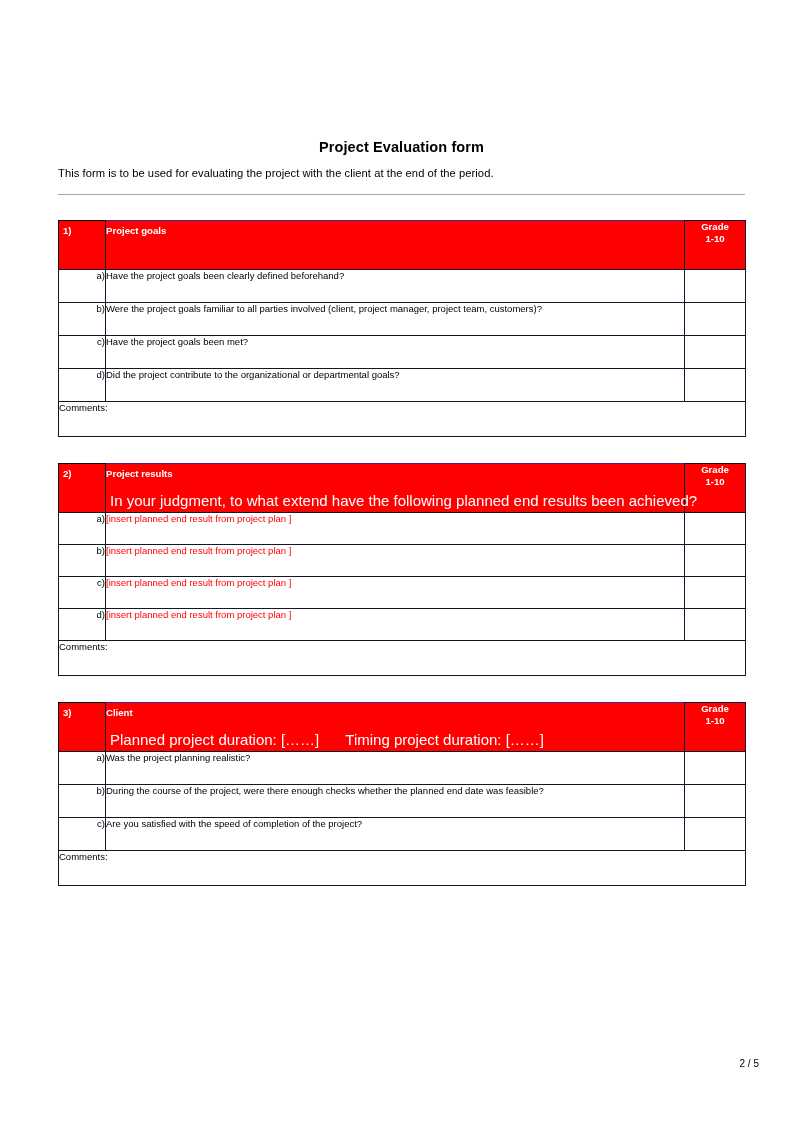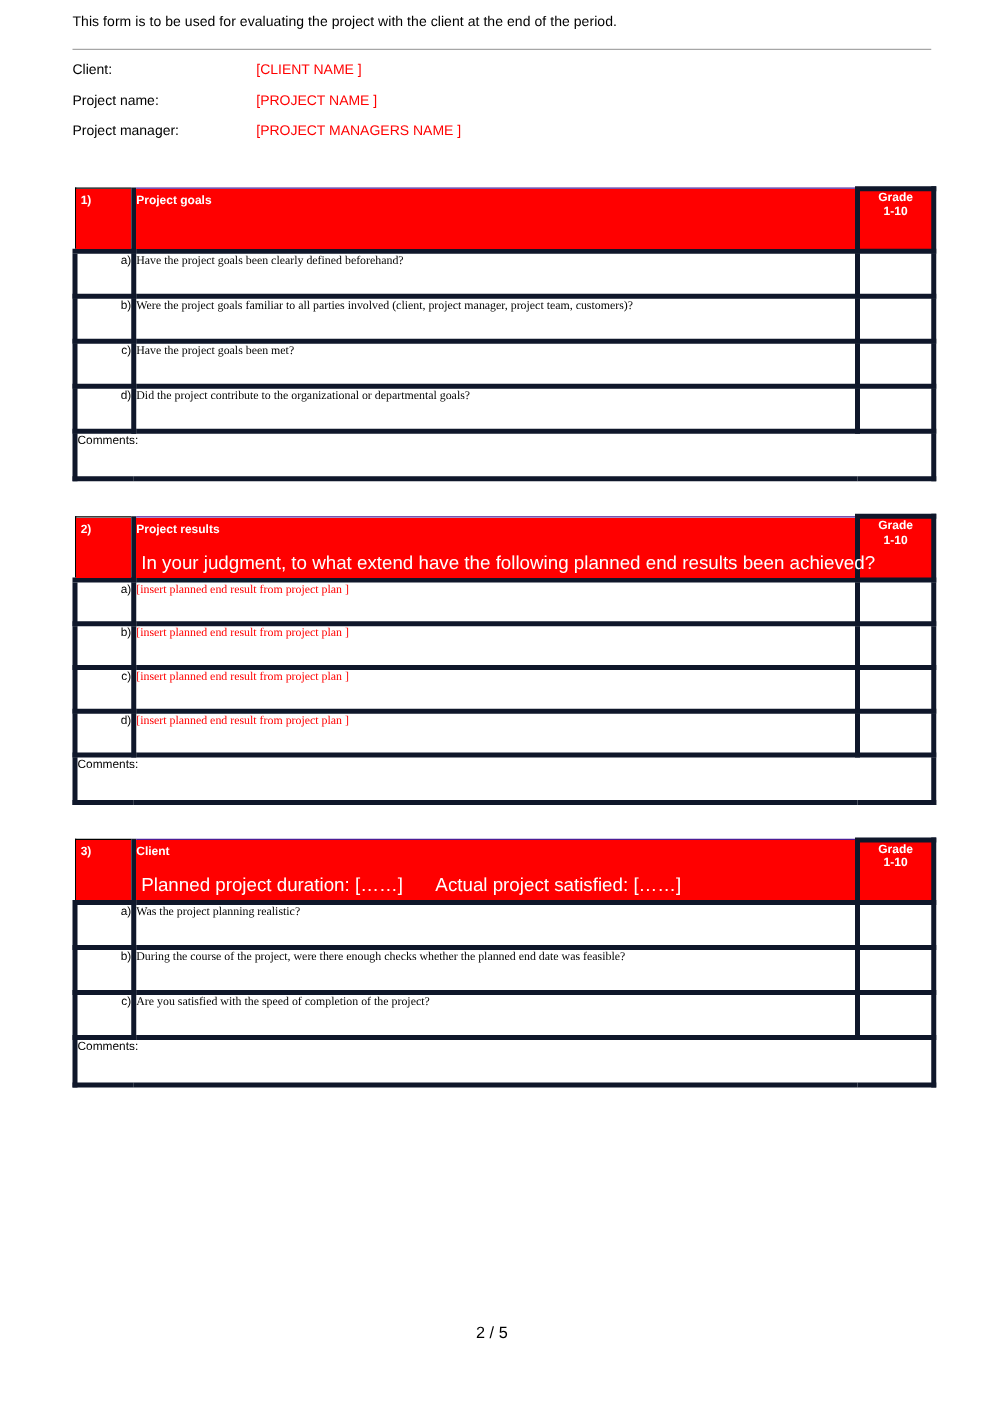--- a/index.html
+++ b/index.html
@@ -66,21 +66,21 @@
   }
 
   
   table.form {
     width: 687px;
     border-collapse: collapse;
     table-layout: fixed;
     font-size: 9.5px;
   }
   table.form td {
-    border: 4px solid #0f172a;
+    border: 1px solid #0f172a;
     vertical-align: top;
     padding: 0;
   }
   .sec1 { margin-top: 25px; }
   .sec2 { margin-top: 26px; }
   .sec3 { margin-top: 26px; }
 
   col.c-idx   { width: 47px; }
   col.c-body  { width: 579px; }
   col.c-grade { width: 61px; }
@@ -131,71 +131,57 @@
     text-align: right;
     padding: 5px 5px 0 0;
     font-size: 9.5px;
     border-right: none;
   }
   td.q-text {
     padding: 5px 4px 0 4px;
     font-size: 9.5px;
     border-left: none;
     line-height: 12px;
-    font-family: Liberation Serif, serif;
   }
   td.q-grade { }
   tr.qrow td { height: 32px; }
   tr.qrow.tall td { height: 31px; }
 
   .ph { color: #ff0000; }
 
   
   td.comments {
     height: 34px;
     padding: 4px 0 0 4px;
     font-size: 9.5px;
     margin-top: 33px;
   }
 
   
   .footer {
     position: absolute;
-    left: 50px;
+    left: 72px;
     top: 1058px;
     width: 687px;
-    text-align: center;
-    font-size: 13px;
+    text-align: right;
+    font-size: 10px;
   }
 </style>
 </head>
 <body>
 
 <div class="page">
   <div class="content">
 
+    <div class="doc-title">Project Evaluation form</div>
 
     <div class="intro">This form is to be used for evaluating the project with the client at the end of the period.</div>
 
     <hr class="rule">
 
-    <div class="meta">
-      <div class="meta-row">
-        <span class="meta-label">Client:</span>
-        <span class="meta-value">[CLIENT NAME ]</span>
-      </div>
-      <div class="meta-row">
-        <span class="meta-label">Project name:</span>
-        <span class="meta-value">[PROJECT NAME ]</span>
-      </div>
-      <div class="meta-row">
-        <span class="meta-label">Project manager:</span>
-        <span class="meta-value">[PROJECT MANAGERS NAME  ]</span>
-      </div>
-    </div>
 
     <table class="form sec1">
       <colgroup>
           <col class="c-idx">
           <col class="c-body">
           <col class="c-grade">
         </colgroup>
       <tbody>
         <tr>
           <td class="hdr first">
@@ -287,21 +273,21 @@
           <col class="c-body">
           <col class="c-grade">
         </colgroup>
       <tbody>
         <tr>
           <td class="hdr first">
             <div class="hdr-num">3)</div>
           </td>
           <td class="hdr mid">
             <div class="hdr-title">Client</div>
-            <div class="hdr-sub"><span>Planned project duration: [……]</span><span class="gap"></span><span>Actual project satisfied: [……]</span></div>
+            <div class="hdr-sub"><span>Planned project duration: [……]</span><span class="gap"></span><span>Timing project duration: [……]</span></div>
           </td>
           <td class="hdr-grade">
             <div>Grade</div>
             <div>1-10</div>
           </td>
         </tr>
         <tr class="qrow">
           <td class="q-idx">a)</td>
           <td class="q-text">Was the project planning realistic?</td>
           <td class="q-grade"></td>

